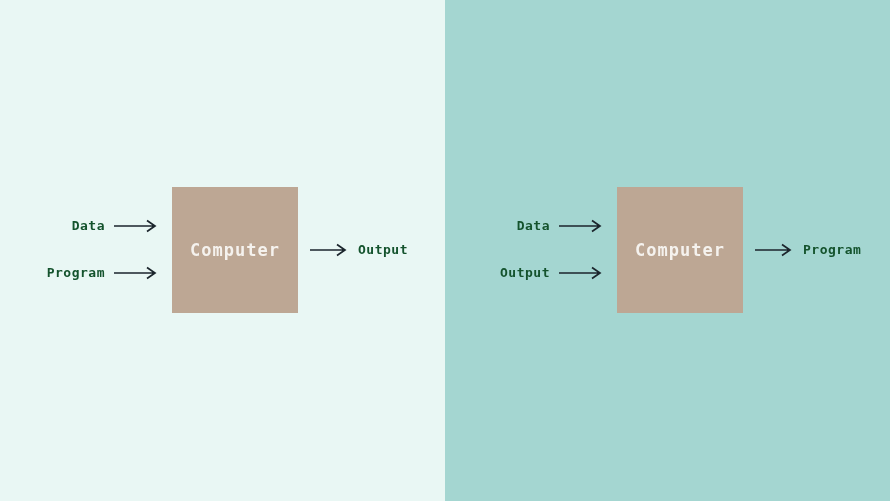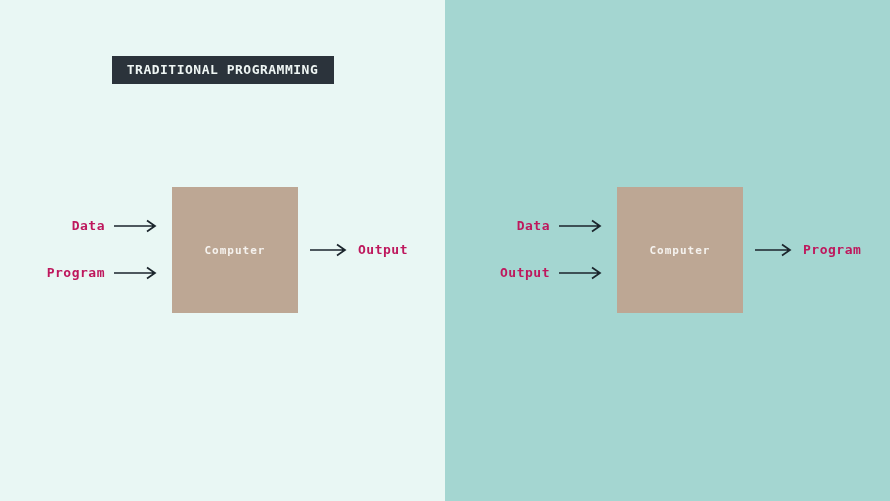--- a/index.html
+++ b/index.html
@@ -52,55 +52,52 @@
   .row-b { top: 262px; }
   .out-row {
     left: 310px;
     top: 239px;
     gap: 10px;
   }
 
   .lbl {
     font-size: 13px;
     font-weight: bold;
-    color: #be185d;
+    color: #14532d;
     letter-spacing: 0.5px;
     line-height: 22px;
     white-space: nowrap;
   }
 
   .arrow { display: block; flex: 0 0 auto; }
 
   .box {
     position: absolute;
     left: 172px;
     top: 187px;
     width: 126px;
     height: 126px;
     background: #bda794;
     display: flex;
     align-items: center;
     justify-content: center;
   }
   .box-label {
-    font-size: 11px;
+    font-size: 17px;
     font-weight: bold;
     color: #f5f2ee;
     letter-spacing: 1px;
   }
 </style>
 </head>
 <body>
 
 <div class="canvas">
 
   <section class="panel panel-left">
-    <div class="badge">
-      <span>TRADITIONAL PROGRAMMING</span>
-    </div>
 
     <div class="row input-row row-a">
       <span class="lbl">Data</span>
       <svg class="arrow" width="44" height="14" viewBox="0 0 44 14">
         <path d="M0 7 H40 M33 1.5 L41 7 L33 12.5" fill="none" stroke="#1b252c" stroke-width="1.7"></path>
       </svg>
     </div>
 
     <div class="row input-row row-b">
       <span class="lbl">Program</span>

